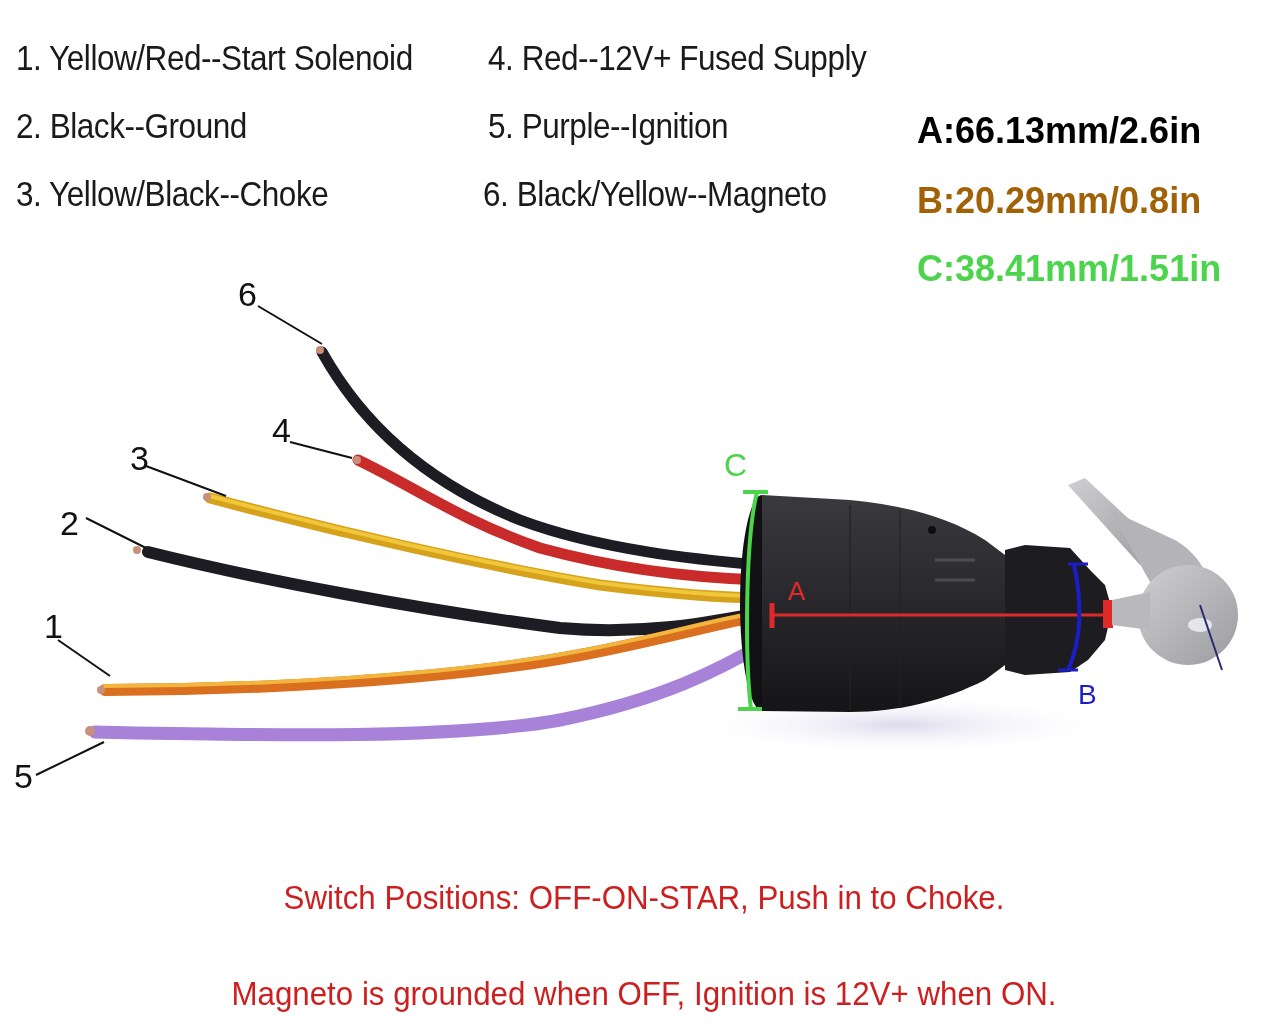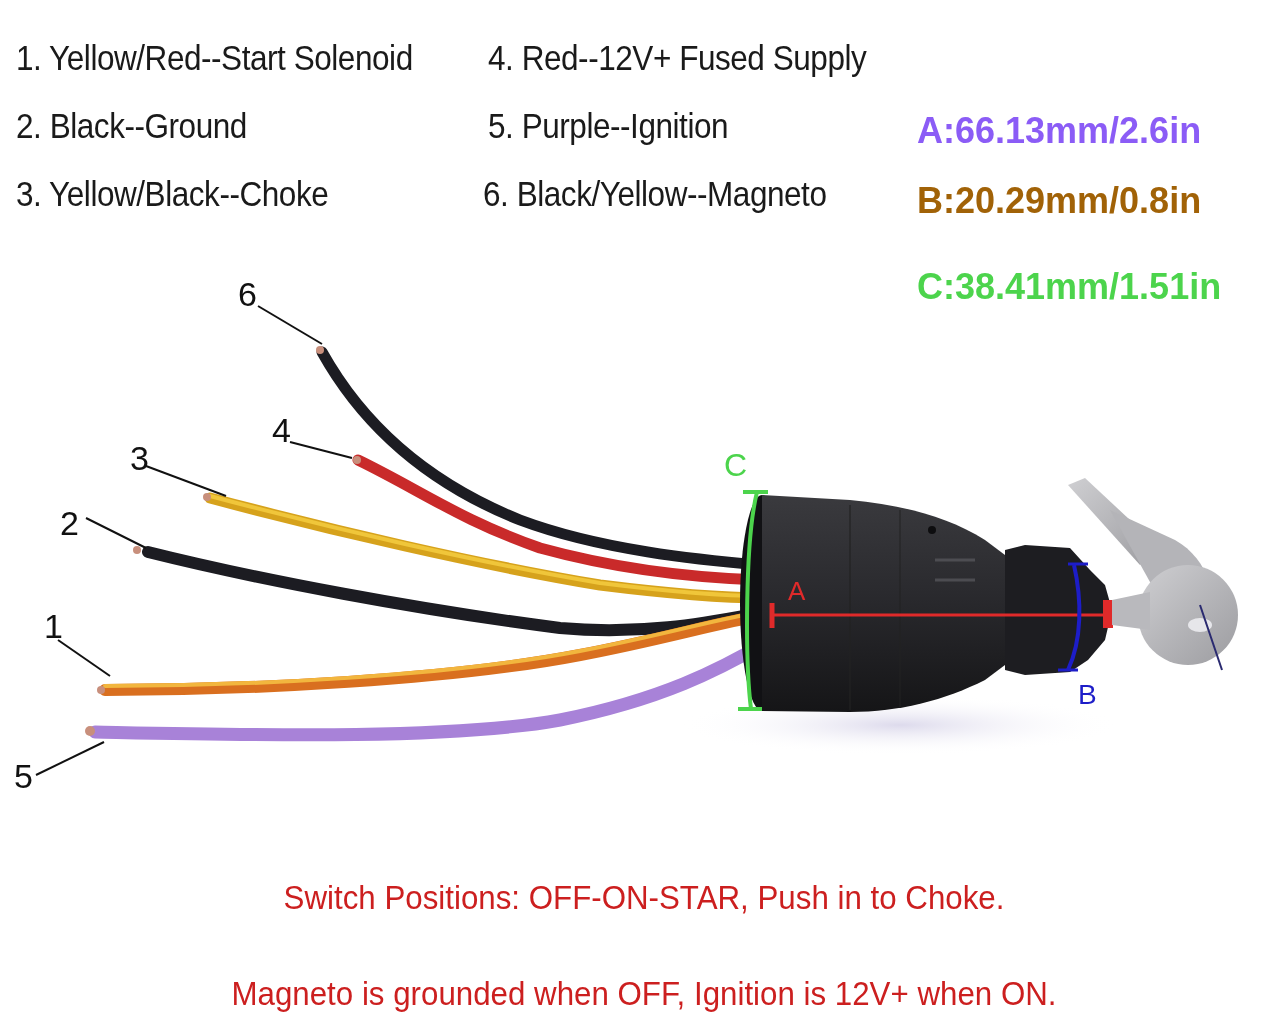--- a/index.html
+++ b/index.html
@@ -13,23 +13,23 @@
 </head>
 <body>
 
 <div class="legend-item" style="left:16px; top:38px;">1. Yellow/Red--Start Solenoid</div>
 <div class="legend-item" style="left:16px; top:106px;">2. Black--Ground</div>
 <div class="legend-item" style="left:16px; top:174px;">3. Yellow/Black--Choke</div>
 <div class="legend-item" style="left:488px; top:38px;">4. Red--12V+ Fused Supply</div>
 <div class="legend-item" style="left:488px; top:106px;">5. Purple--Ignition</div>
 <div class="legend-item" style="left:483px; top:174px;">6. Black/Yellow--Magneto</div>
 
-<div class="dim" style="left:917px; top:110px; color:#8b5cf6;">A:66.13mm/2.6in</div>
+<div class="dim" style="left:917px; top:110px; color:#000000;">A:66.13mm/2.6in</div>
 <div class="dim" style="left:917px; top:180px; color:#a16207;">B:20.29mm/0.8in</div>
-<div class="dim" style="left:917px; top:266px; color:#4cd44c;">C:38.41mm/1.51in</div>
+<div class="dim" style="left:917px; top:248px; color:#4cd44c;">C:38.41mm/1.51in</div>
 
 <svg class="diagram" width="1288" height="860" viewBox="0 0 1288 860">
   <defs>
     <linearGradient id="bodyGrad" x1="0" y1="0" x2="0" y2="1">
       <stop offset="0" stop-color="#3a3a3e"></stop>
       <stop offset="0.45" stop-color="#2a2a2e"></stop>
       <stop offset="1" stop-color="#151517"></stop>
     </linearGradient>
     <linearGradient id="keyGrad" x1="0" y1="0" x2="1" y2="1">
       <stop offset="0" stop-color="#cfcfd2"></stop>

